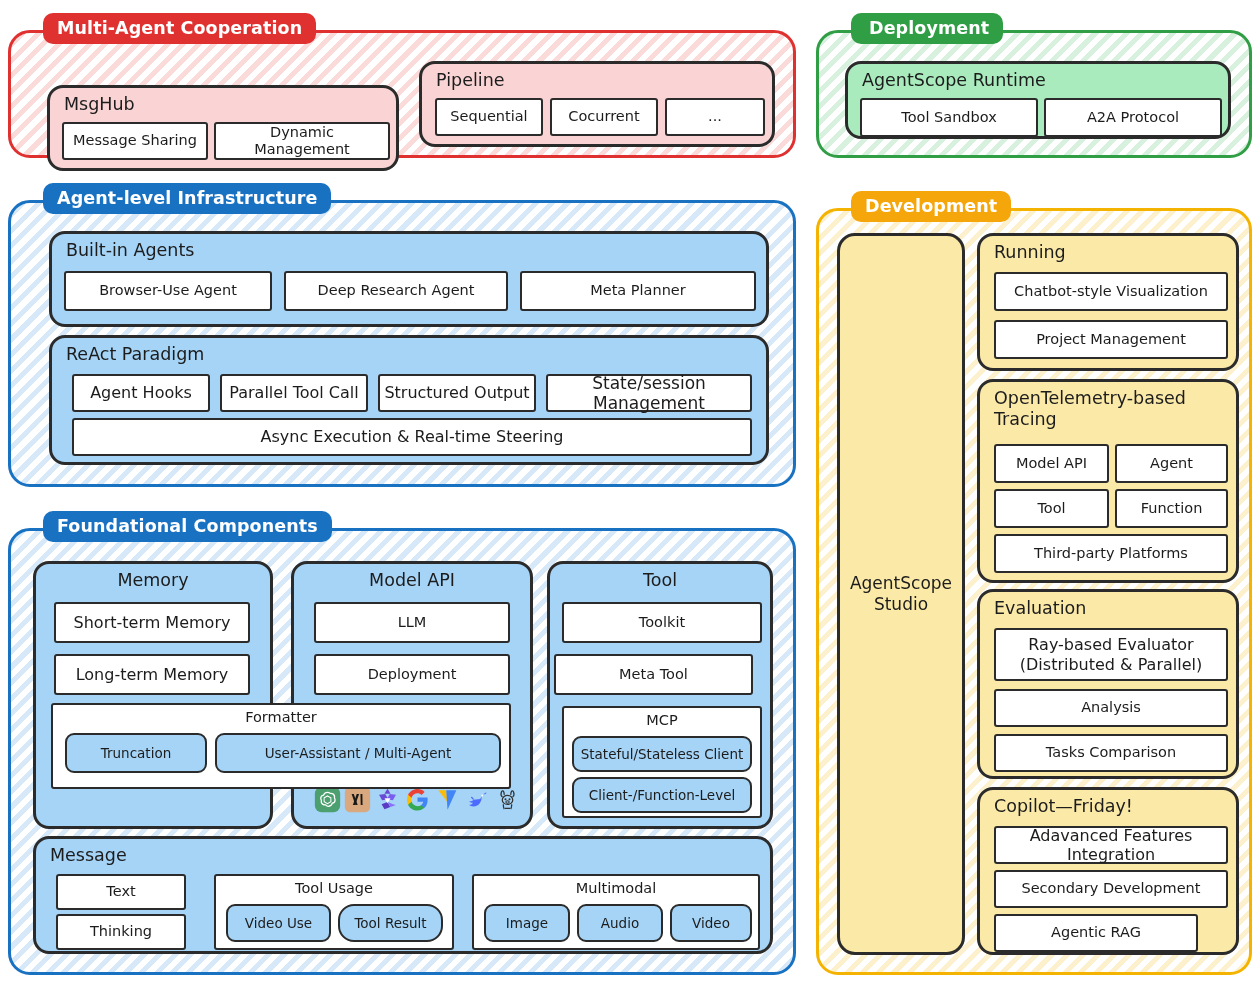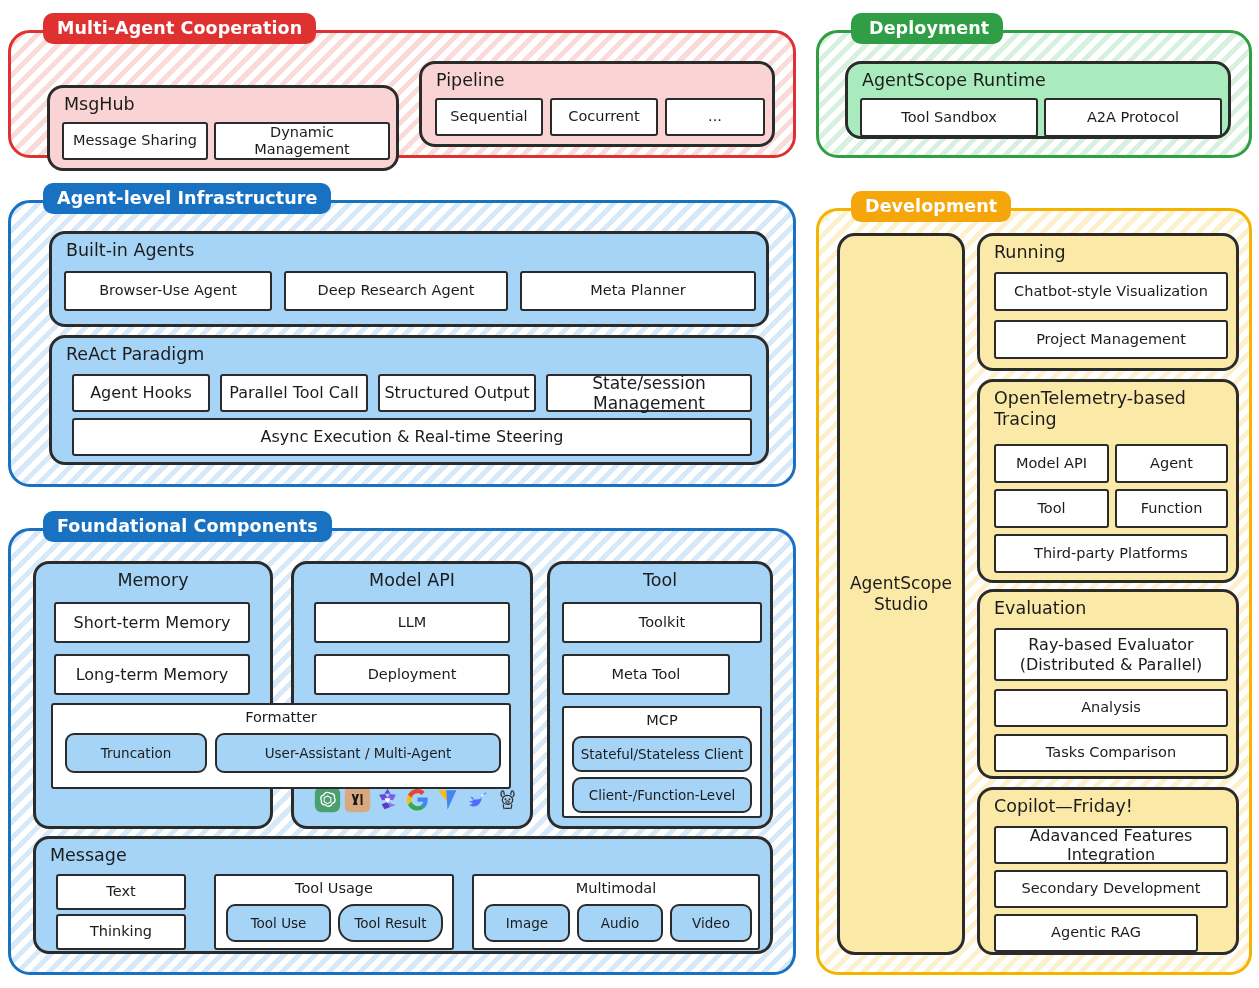--- a/index.html
+++ b/index.html
@@ -250,37 +250,37 @@
 
     <div class="capbox" style="left:40px; top:172px; width:460px; height:86px;">
       <div class="cap">Formatter</div>
       <div class="chip sm" style="left:12px; top:28px; width:142px; height:40px;">Truncation</div>
       <div class="chip sm" style="left:162px; top:28px; width:286px; height:40px;">User-Assistant / Multi-Agent</div>
     </div>
 
     <div class="panel blue" style="left:536px; top:30px; width:226px; height:268px;">
       <div class="p-title center">Tool</div>
       <div class="leaf" style="left:12px; top:38px; width:200px; height:41px;">Toolkit</div>
-      <div class="leaf" style="left:12px; top:90px; width:168px; height:41px;">Meta Tool</div>
+      <div class="leaf" style="left:4px; top:90px; width:199px; height:41px;">Meta Tool</div>
 
       <div class="capbox" style="left:12px; top:142px; width:200px; height:112px;">
         <div class="cap">MCP</div>
         <div class="chip sm" style="left:8px; top:28px; width:180px; height:36px;">Stateful/Stateless Client</div>
         <div class="chip sm" style="left:8px; top:69px; width:180px; height:36px;">Client-/Function-Level</div>
       </div>
     </div>
 
     <div class="panel blue" style="left:22px; top:305px; width:740px; height:118px;">
       <div class="p-title">Message</div>
       <div class="leaf" style="left:20px; top:35px; width:130px; height:36px;">Text</div>
       <div class="leaf" style="left:20px; top:75px; width:130px; height:36px;">Thinking</div>
 
       <div class="capbox" style="left:178px; top:35px; width:240px; height:76px;">
         <div class="cap">Tool Usage</div>
-        <div class="chip sm" style="left:10px; top:28px; width:105px; height:38px;">Tool Use</div>
+        <div class="chip sm" style="left:10px; top:28px; width:105px; height:38px;">Video Use</div>
         <div class="chip sm" style="left:122px; top:28px; width:105px; height:38px;border-radius:16px;">Tool Result</div>
       </div>
 
       <div class="capbox" style="left:436px; top:35px; width:288px; height:76px;">
         <div class="cap">Multimodal</div>
         <div class="chip sm" style="left:10px; top:28px; width:86px; height:38px;">Image</div>
         <div class="chip sm" style="left:103px; top:28px; width:86px; height:38px;">Audio</div>
         <div class="chip sm" style="left:196px; top:28px; width:82px; height:38px;">Video</div>
       </div>
     </div>

